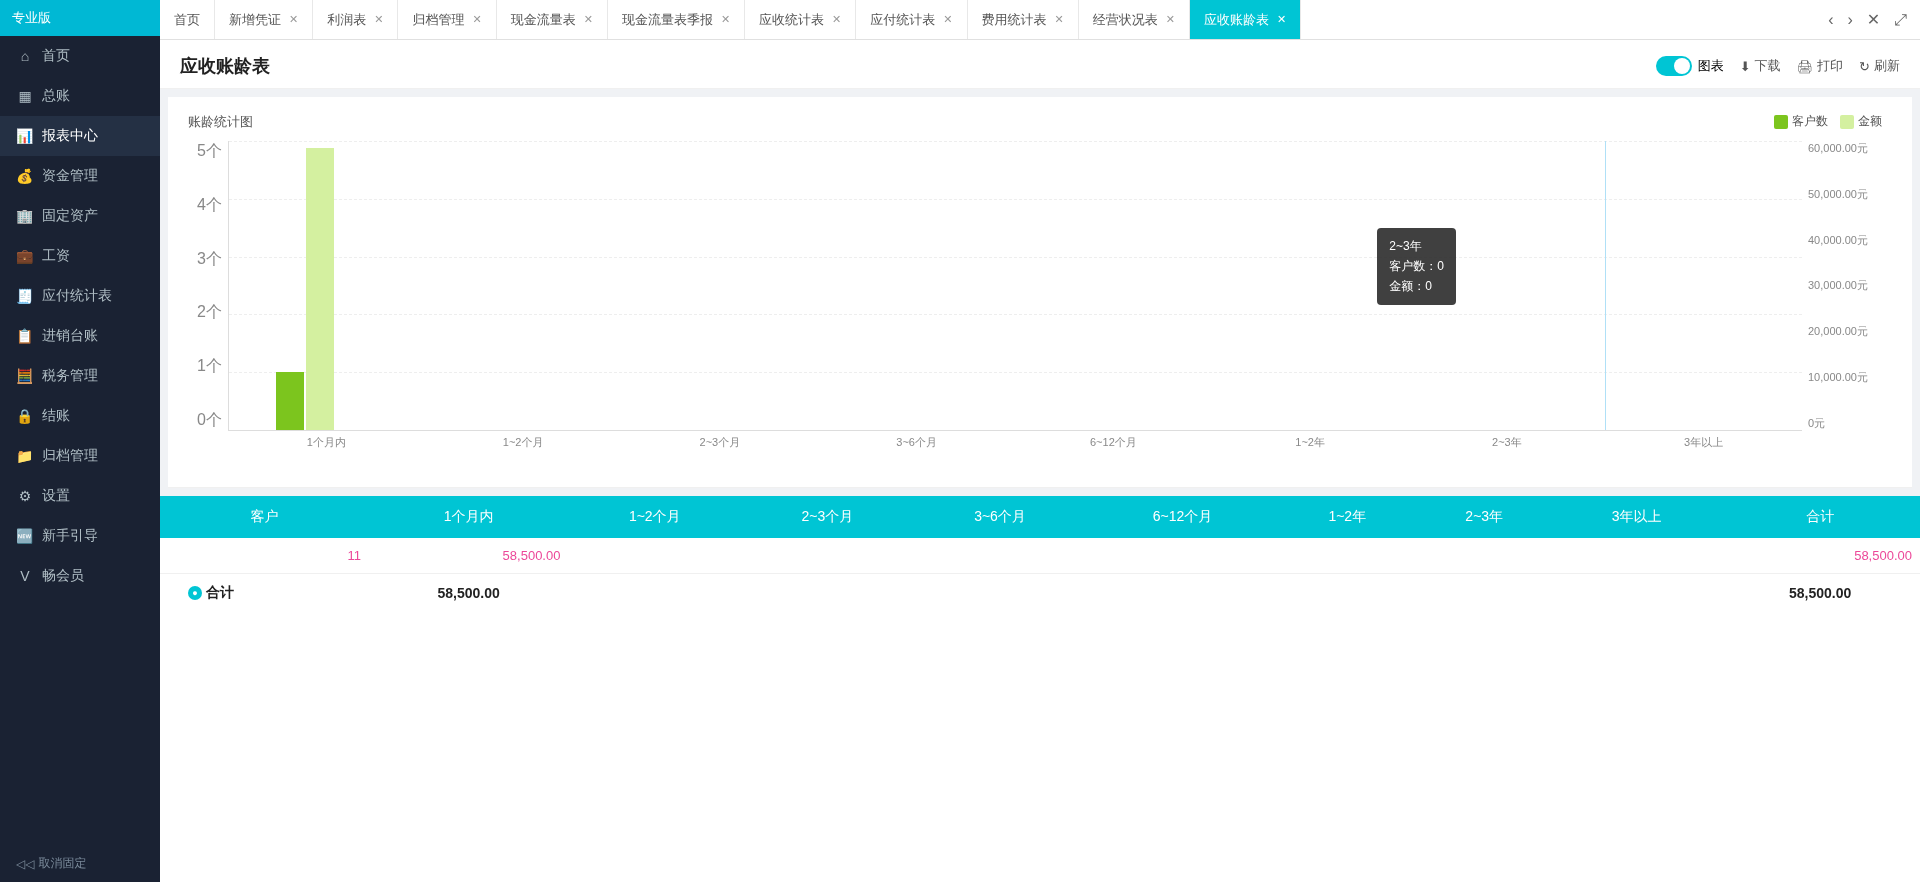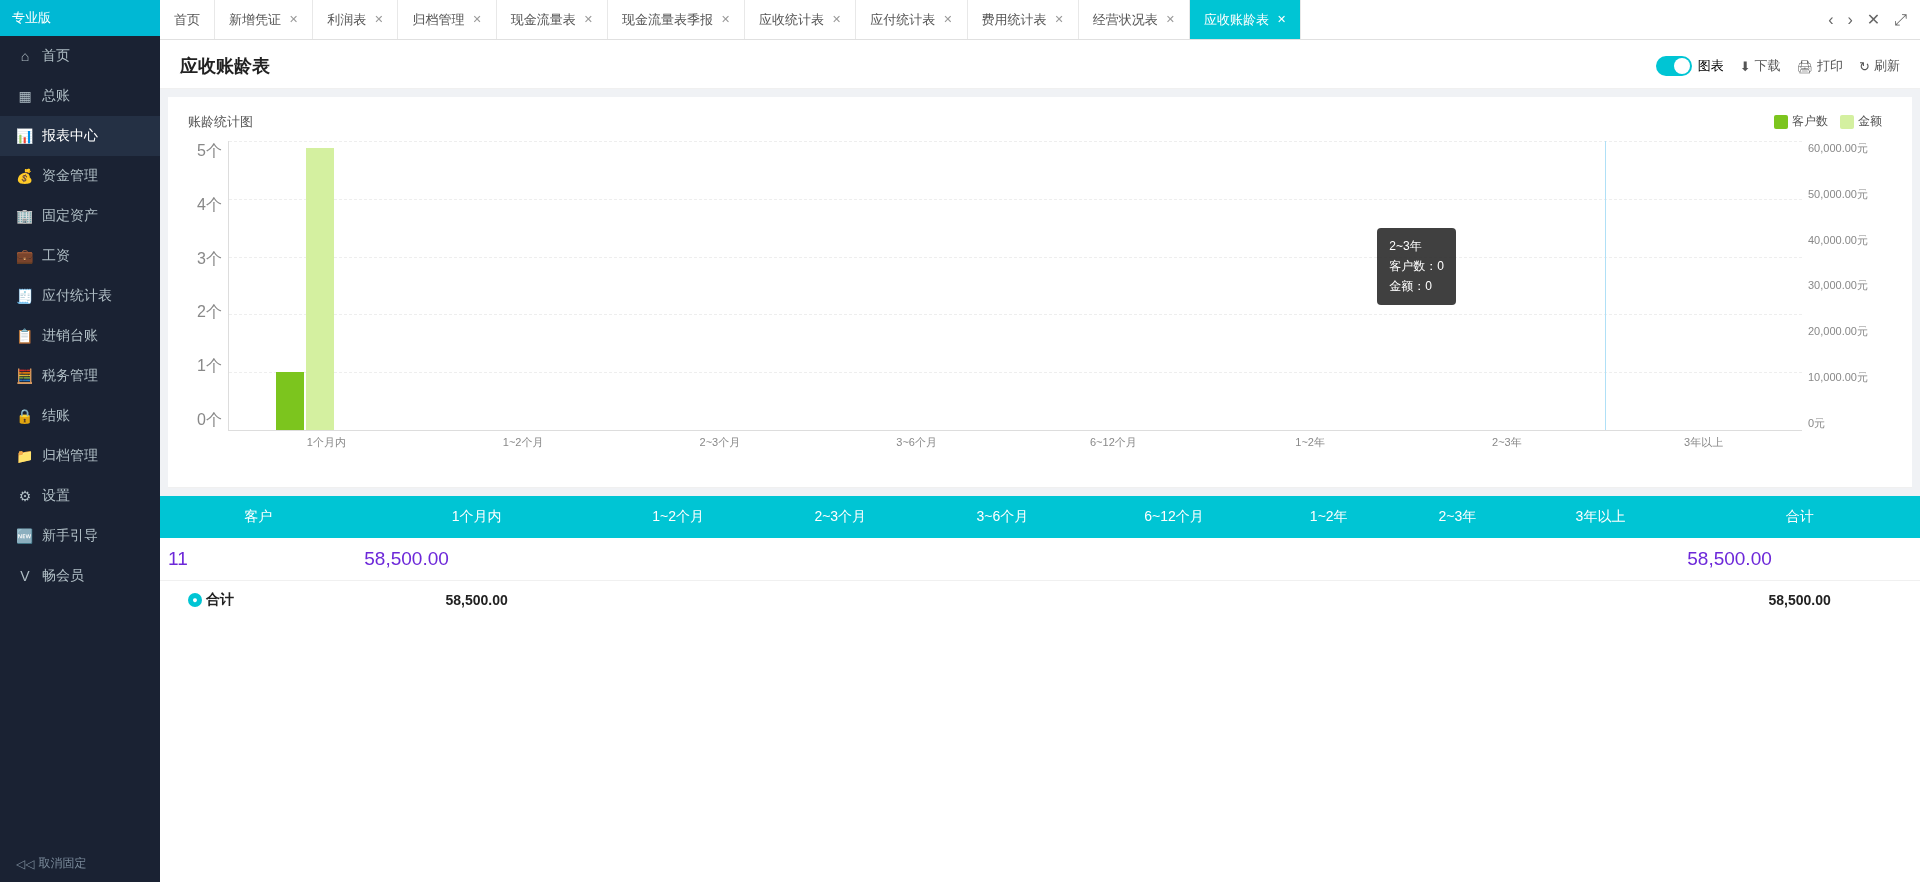--- a/index.html
+++ b/index.html
@@ -66,21 +66,21 @@
 
     
     .vert-line { position: absolute; top: 0; bottom: 0; width: 1px; background: #b0e0f7; pointer-events: none; }
 
     
     .table-area { background: #fff; flex: 1; overflow: auto; }
     .data-table { width: 100%; border-collapse: collapse; padding-left: 12px; }
     .data-table thead tr { background: #00c5d4; color: #fff; }
     .data-table thead th { padding: 12px 8px; font-weight: normal; font-size: 14px; text-align: center; }
     .data-table tbody tr { border-bottom: 1px solid #f0f0f0; }
-    .data-table tbody td { padding: 10px 8px; text-align: left; color: #6d28d9; font-size: 19px; }
+    .data-table tbody td { padding: 10px 8px; text-align: right; color: #ec4899; font-size: 13px; }
     .data-table tfoot tr { border-top: 1px solid #e0e0e0; }
     .data-table tfoot td { padding: 10px 8px; font-weight: bold; font-size: 14px; text-align: center; color: #222; }
     .total-label { display: flex; align-items: center; gap: 4px; justify-content: flex-start; padding-left: 20px; }
     .total-icon { width: 14px; height: 14px; background: #00c5d4; border-radius: 50%; display: inline-flex; align-items: center; justify-content: center; }
   </style>
 </head>
 <body>
 
 <div class="sidebar">
   <div class="sidebar-logo">专业版</div>

